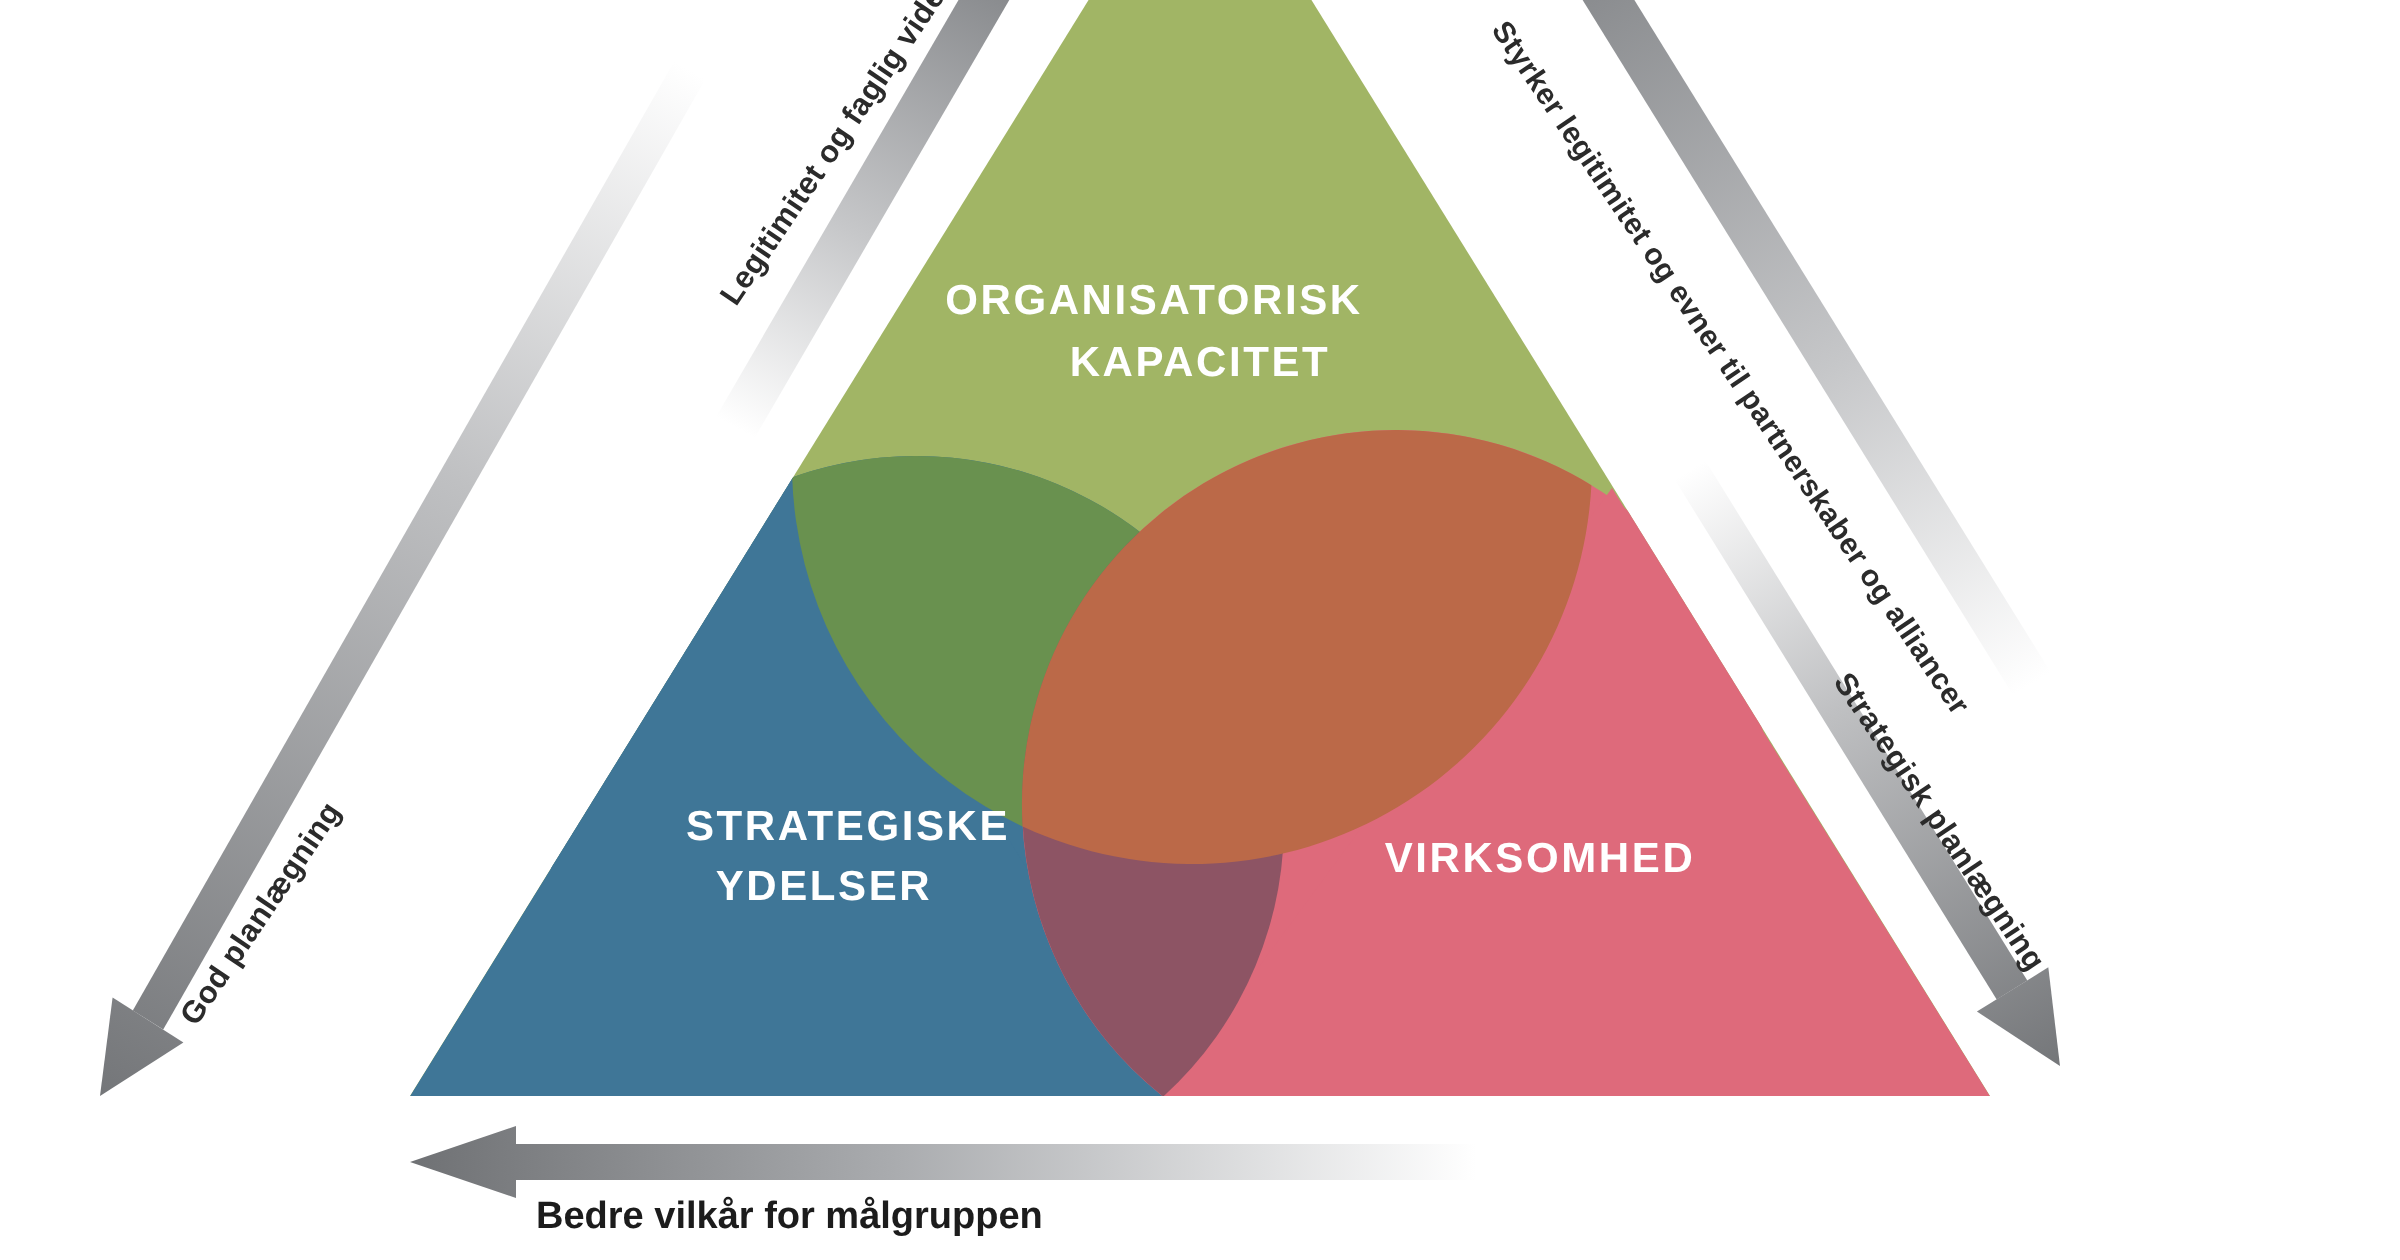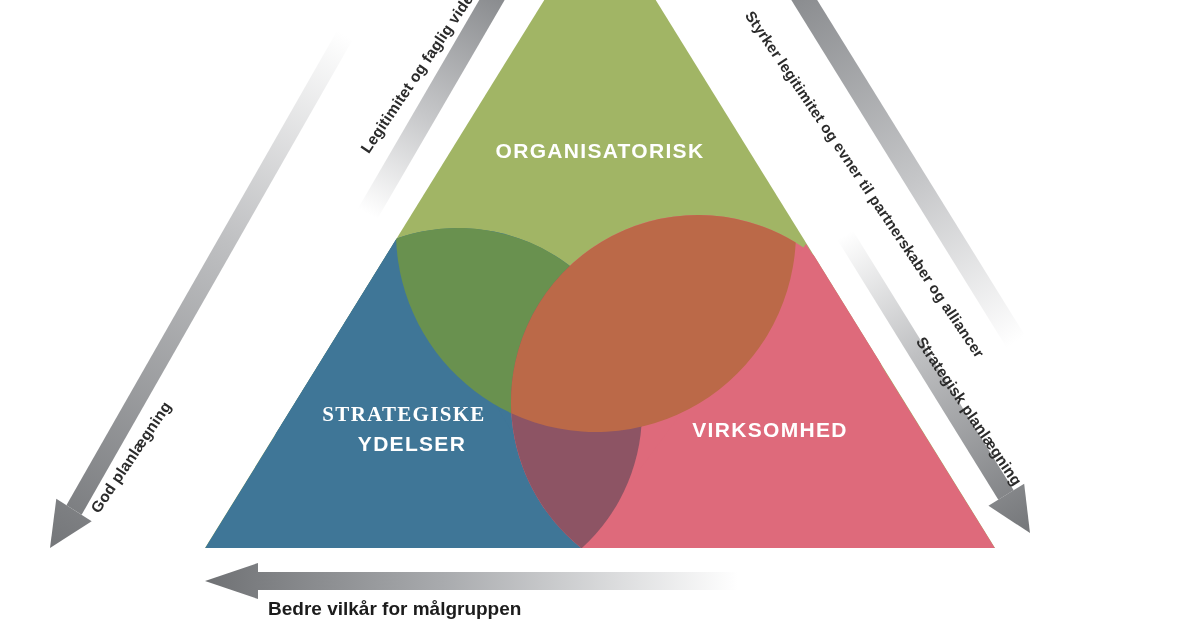--- a/index.html
+++ b/index.html
@@ -92,23 +92,24 @@
       </g>
 
       <path d="M 396.1 238.7 A 200 200 0 0 0 641.4 426.8 A 184 184 0 0 0 396.1 238.7 Z" fill="#69914f"></path>
 
       <path d="M 569.8 265.9 A 187 187 0 0 0 581.6 548.3 A 184 184 0 0 0 569.8 265.9 Z" fill="#8d5464"></path>
 
       <path d="M 795.7 242.6 A 200 200 0 0 1 511.3 413.2 A 187 187 0 0 1 795.7 242.6 Z" fill="#bb6948"></path>
     </g>
   </svg>
 
-  <div class="tri-label" style="left:450px;top:139px;width:300px;">ORGANISATORISK</div>
+  <div class="tri-label" style="left:427px;top:139px;width:300px;">ORGANISATORISK</div>
+  <div class="tri-label" style="left:450px;top:170px;width:300px;">KAPACITET</div>
 
-  <div class="tri-label" style="left:304px;top:402px;width:200px;font-family:Liberation Serif, serif;">STRATEGISKE</div>
+  <div class="tri-label" style="left:324px;top:402px;width:200px;">STRATEGISKE</div>
   <div class="tri-label" style="left:312px;top:432px;width:200px;">YDELSER</div>
 
   <div class="tri-label" style="left:670px;top:418px;width:200px;">VIRKSOMHED</div>
 
   <div class="diag diag-up" style="left:373px;top:137px;">Legitimitet og faglig viden</div>
 
   <div class="diag diag-down" style="left:757px;top:7px;font-size:15px;">Styrker legitimitet og evner til partnerskaber og alliancer</div>
 
   <div class="diag diag-up" style="left:103px;top:497px;">God planlægning</div>
 

